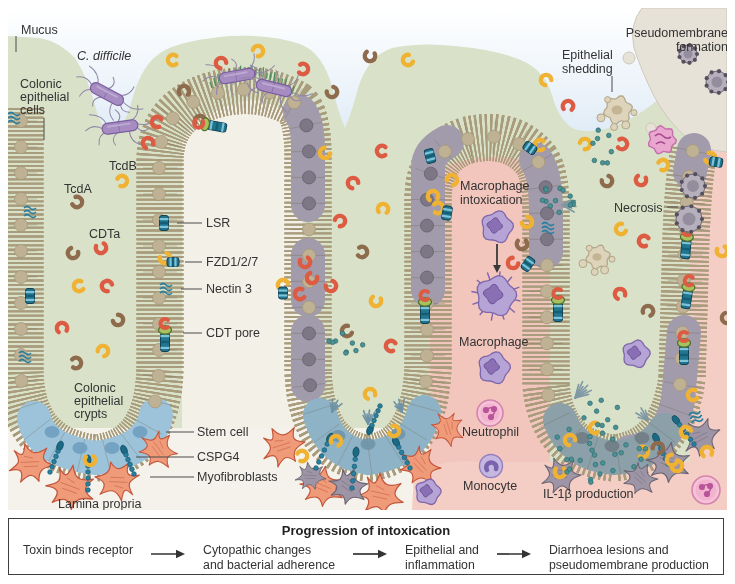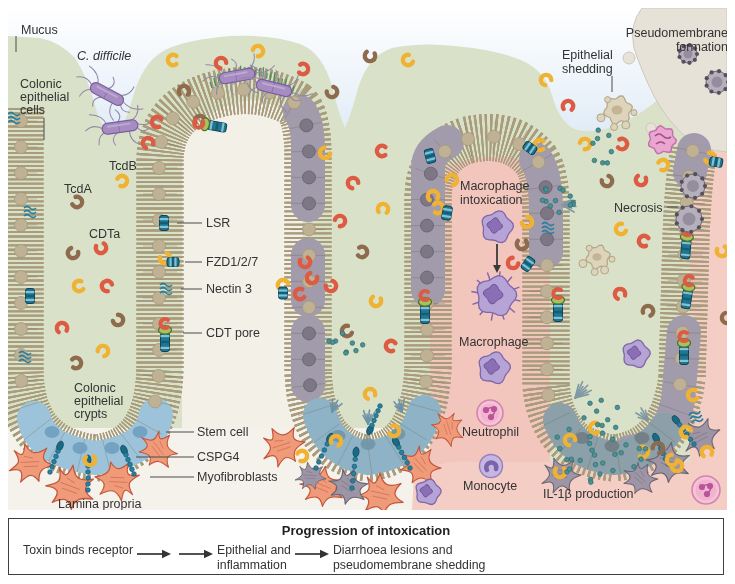--- a/index.html
+++ b/index.html
@@ -1,25 +1,25 @@
 <!DOCTYPE html>
 <html><head>
 <meta charset="utf-8">
 <style>
   html,body{margin:0;padding:0;background:#fff;}
   .stage{position:relative;width:735px;height:584px;background:#ffffff;overflow:hidden;
-         font-family:"Liberation Sans",sans-serif;}
+         font-family:"Liberation Sans",sans-serif;border-radius:12px;}
   svg text{font-family:"Liberation Sans",sans-serif;fill:#333333;}
   .lbl{font-size:12.5px;}
   .lbl-it{font-size:12.5px;font-style:italic;}
   .leader{stroke:#4a4a4a;stroke-width:1;fill:none;}
   .progress-box{position:absolute;left:8px;top:518px;width:716px;height:57px;
       background:#ffffff;border:1.6px solid #3f3f3f;box-sizing:border-box;}
   .progress-title{text-align:center;font-weight:bold;font-size:13px;color:#222;margin-top:4px;}
-  .progress-row{display:flex;justify-content:flex-start;align-items:flex-start;
+  .progress-row{display:flex;justify-content:space-between;align-items:flex-start;
       padding:5px 14px 0 14px;}
   .step{font-size:12.3px;color:#333;line-height:14.5px;}
   .step-arrow{margin-top:3px;flex:0 0 auto;padding:0 4px;}
 </style>
 </head>
 <body>
 
 <div class="stage">
 
 <svg id="dg" width="735" height="512" viewBox="0 0 735 512">
@@ -997,36 +997,40 @@
   <div class="progress-row">
     <div class="step">
       <div>Toxin binds receptor</div>
     </div>
     <div class="step-arrow">
       <svg width="34" height="12">
             <line x1="0" y1="6" x2="25" y2="6" stroke="#333" stroke-width="1.7"></line>
             <polygon points="25,1.8 34,6 25,10.2" fill="#333"></polygon>
           </svg>
     </div>
+    <div class="step">
+      <div>Cytopathic changes</div>
+      <div>and bacterial adherence</div>
+    </div>
     <div class="step-arrow">
       <svg width="34" height="12">
             <line x1="0" y1="6" x2="25" y2="6" stroke="#333" stroke-width="1.7"></line>
             <polygon points="25,1.8 34,6 25,10.2" fill="#333"></polygon>
           </svg>
     </div>
     <div class="step">
       <div>Epithelial and</div>
       <div>inflammation</div>
     </div>
     <div class="step-arrow">
       <svg width="34" height="12">
             <line x1="0" y1="6" x2="25" y2="6" stroke="#333" stroke-width="1.7"></line>
             <polygon points="25,1.8 34,6 25,10.2" fill="#333"></polygon>
           </svg>
     </div>
     <div class="step">
       <div>Diarrhoea lesions and</div>
-      <div>pseudomembrane shedding</div>
+      <div>pseudomembrane production</div>
     </div>
   </div>
 </div>
 
 </div>
 
 </body></html>

